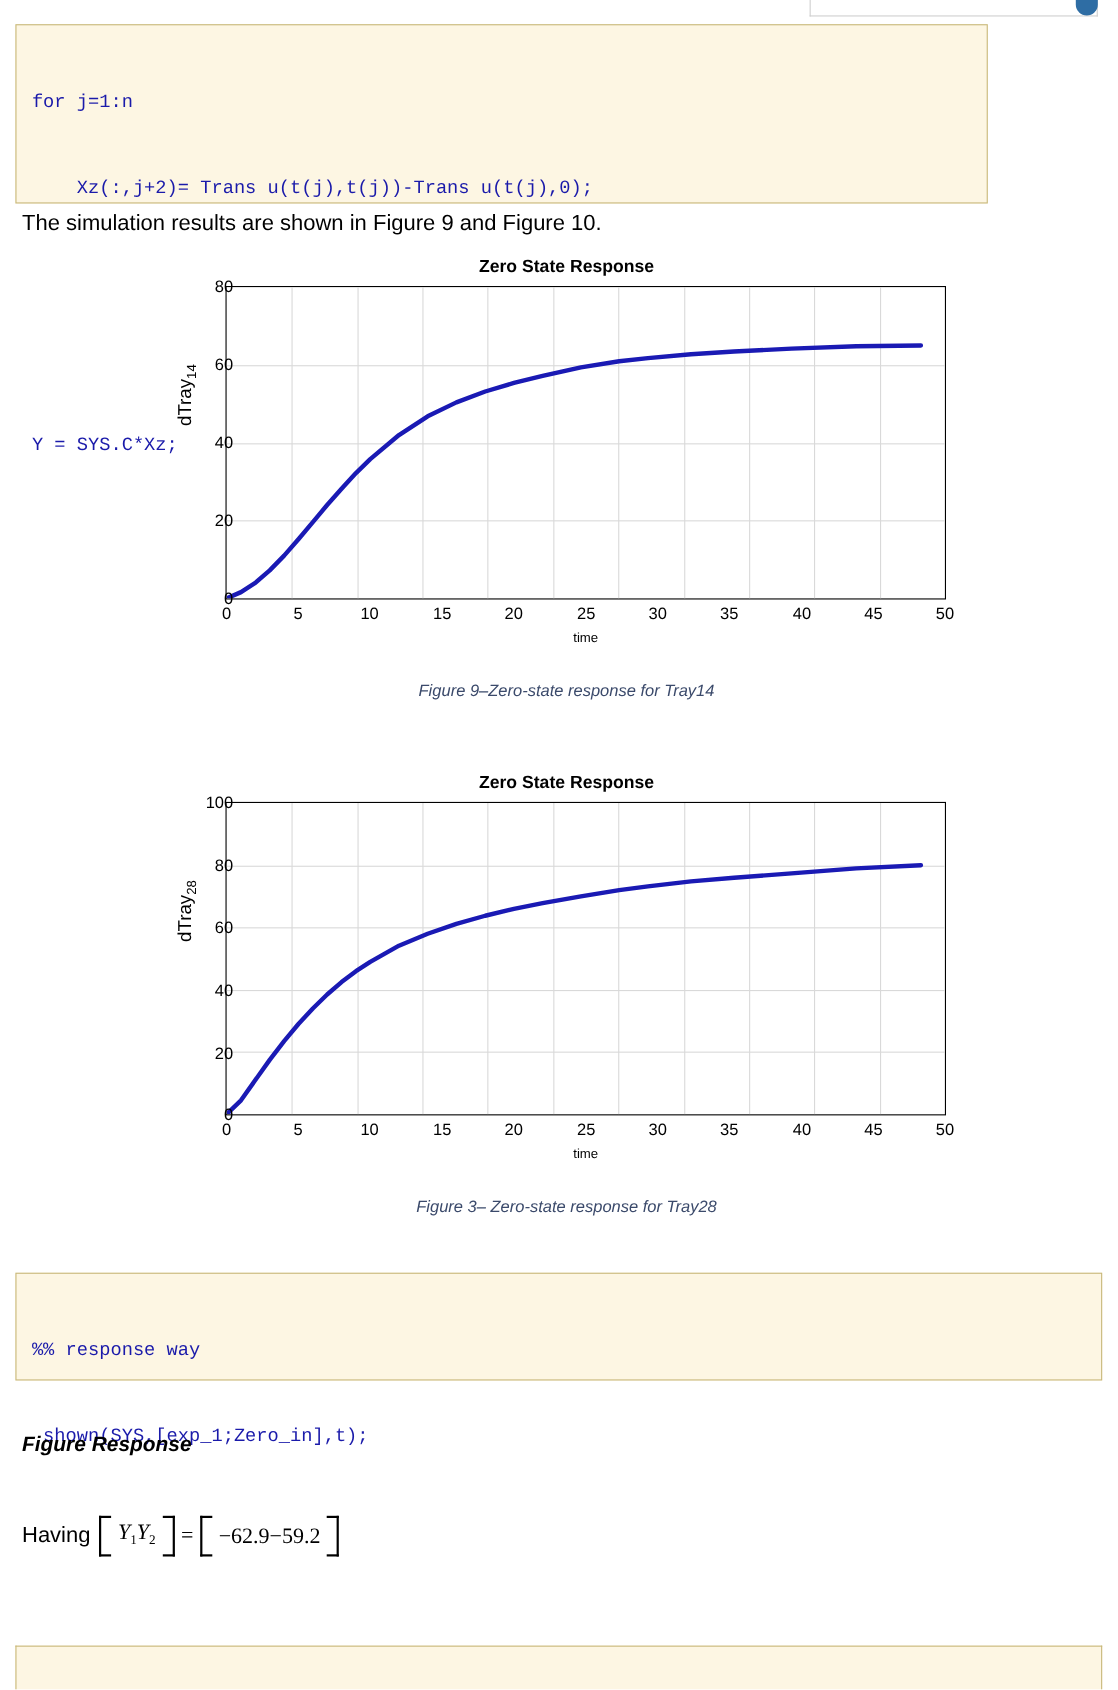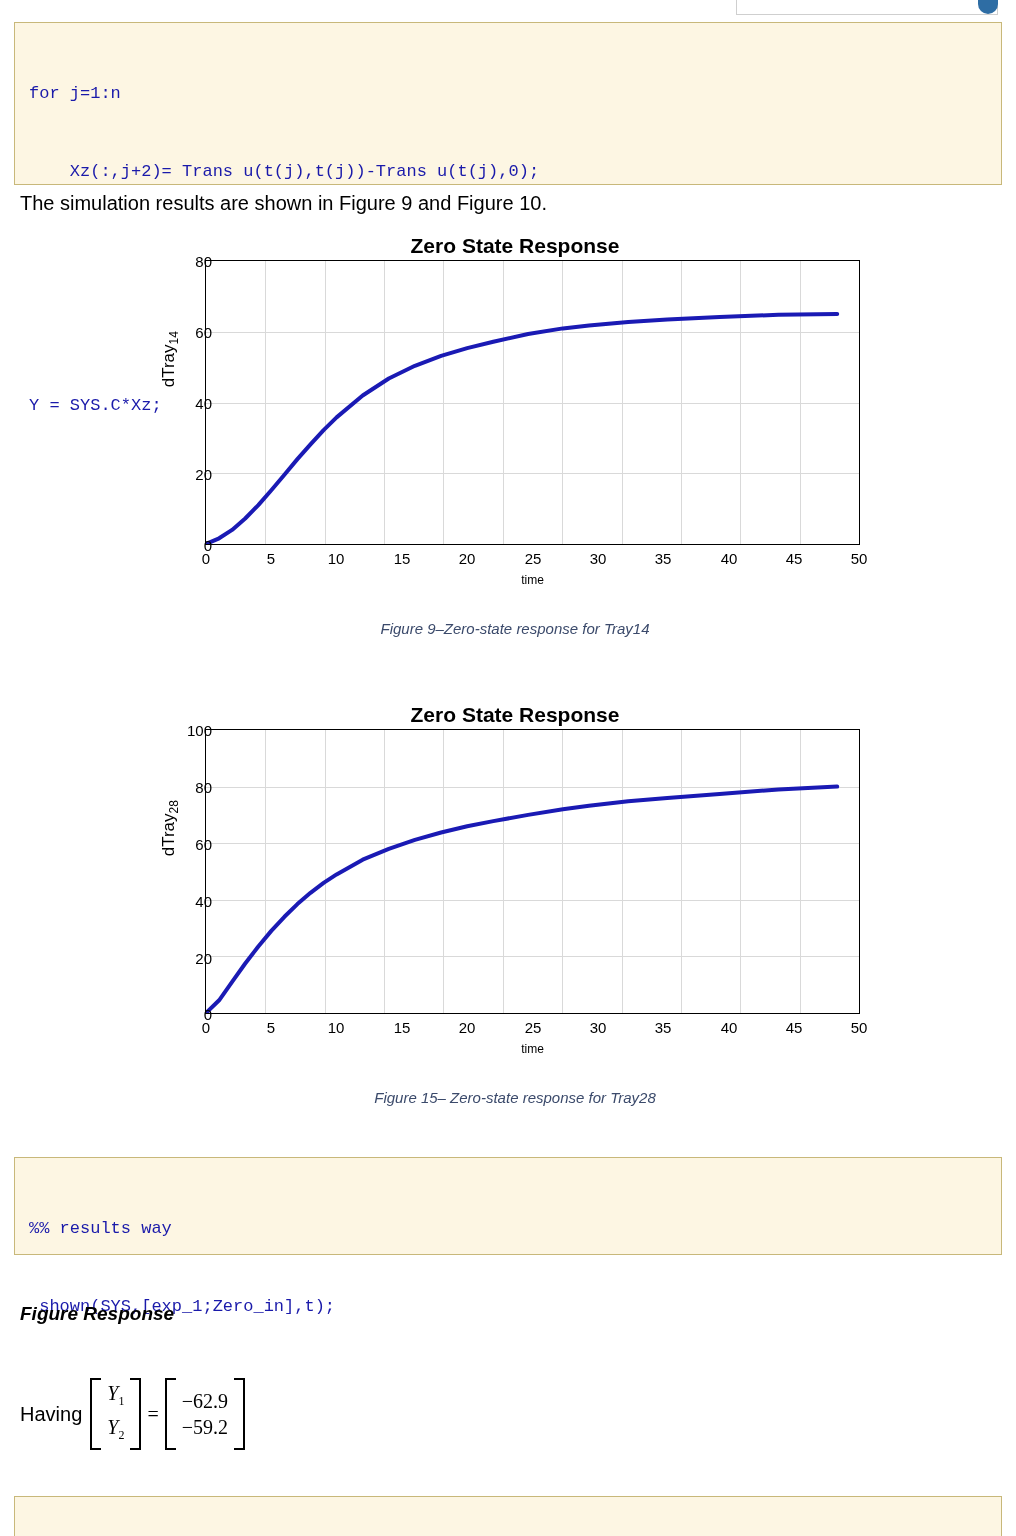--- a/index.html
+++ b/index.html
@@ -27,21 +27,21 @@
     padding: 6px 10px 6px 14px;
     box-sizing: border-box;
     white-space: pre;
   }
   .code-line { white-space: pre; }
 
   #code-top {
     position: absolute;
     left: 14px;
     top: 22px;
-    width: 988px;
+    width: 884px;
     height: 163px;
   }
   #code-mid {
     position: absolute;
     left: 14px;
     top: 1157px;
     width: 988px;
     height: 98px;
   }
   #code-bottom {
@@ -83,21 +83,21 @@
     display: inline-block;
     width: 9px;
     align-self: stretch;
     border-top: 2px solid #000;
     border-bottom: 2px solid #000;
   }
   .bracket.left { border-left: 2px solid #000; }
   .bracket.right { border-right: 2px solid #000; }
   .mat-col {
     display: flex;
-    flex-direction: column;
+    flex-direction: row;
     justify-content: center;
     padding: 2px 6px;
     font-family: "Liberation Serif", serif;
     font-style: italic;
     font-size: 20px;
     line-height: 26px;
   }
   .mat-col.plain { font-style: normal; }
   .mat-cell { text-align: center; white-space: nowrap; }
   .mat-cell sub { font-size: 12px; font-style: normal; }
@@ -105,21 +105,21 @@
 
   
   .figure-wrap { position: absolute; }
   #fig9-wrap { left: 150px; top: 228px; width: 730px; height: 360px; }
   #fig10-wrap { left: 150px; top: 697px; width: 730px; height: 360px; }
 
   .chart-title {
     position: absolute;
     width: 100%;
     text-align: center;
-    font-size: 21px;
+    font-size: 16px;
     font-weight: bold;
     top: 6px;
     left: 0;
   }
   .plot-area {
     position: absolute;
     left: 55px;
     top: 32px;
     width: 655px;
     height: 285px;
@@ -293,25 +293,25 @@
   <div class="tick-x" style="left:252px">15</div>
   <div class="tick-x" style="left:317px">20</div>
   <div class="tick-x" style="left:383px">25</div>
   <div class="tick-x" style="left:448px">30</div>
   <div class="tick-x" style="left:513px">35</div>
   <div class="tick-x" style="left:579px">40</div>
   <div class="tick-x" style="left:644px">45</div>
   <div class="tick-x" style="left:709px">50</div>
   <div class="axis-label-x">time</div>
   <div class="axis-label-y"><span>dTray</span><sub>28</sub></div>
-  <div class="fig-caption">Figure 15– Zero-state response for Tray28</div>
+  <div class="fig-caption">Figure 3– Zero-state response for Tray28</div>
 </div>
 
 <div id="code-mid" class="code-block">
-  <div class="code-line">%% results way</div>
+  <div class="code-line">%% response way</div>
   <div class="code-line"> shown(SYS,[exp_1;Zero_in],t);</div>
 </div>
 
 <div id="total-response-heading">Figure Response</div>
 
 <div id="having-row">
   <span>Having</span>
   <span class="matrix-eq">
     <span class="bracket left"></span>
     <span class="mat-col">

